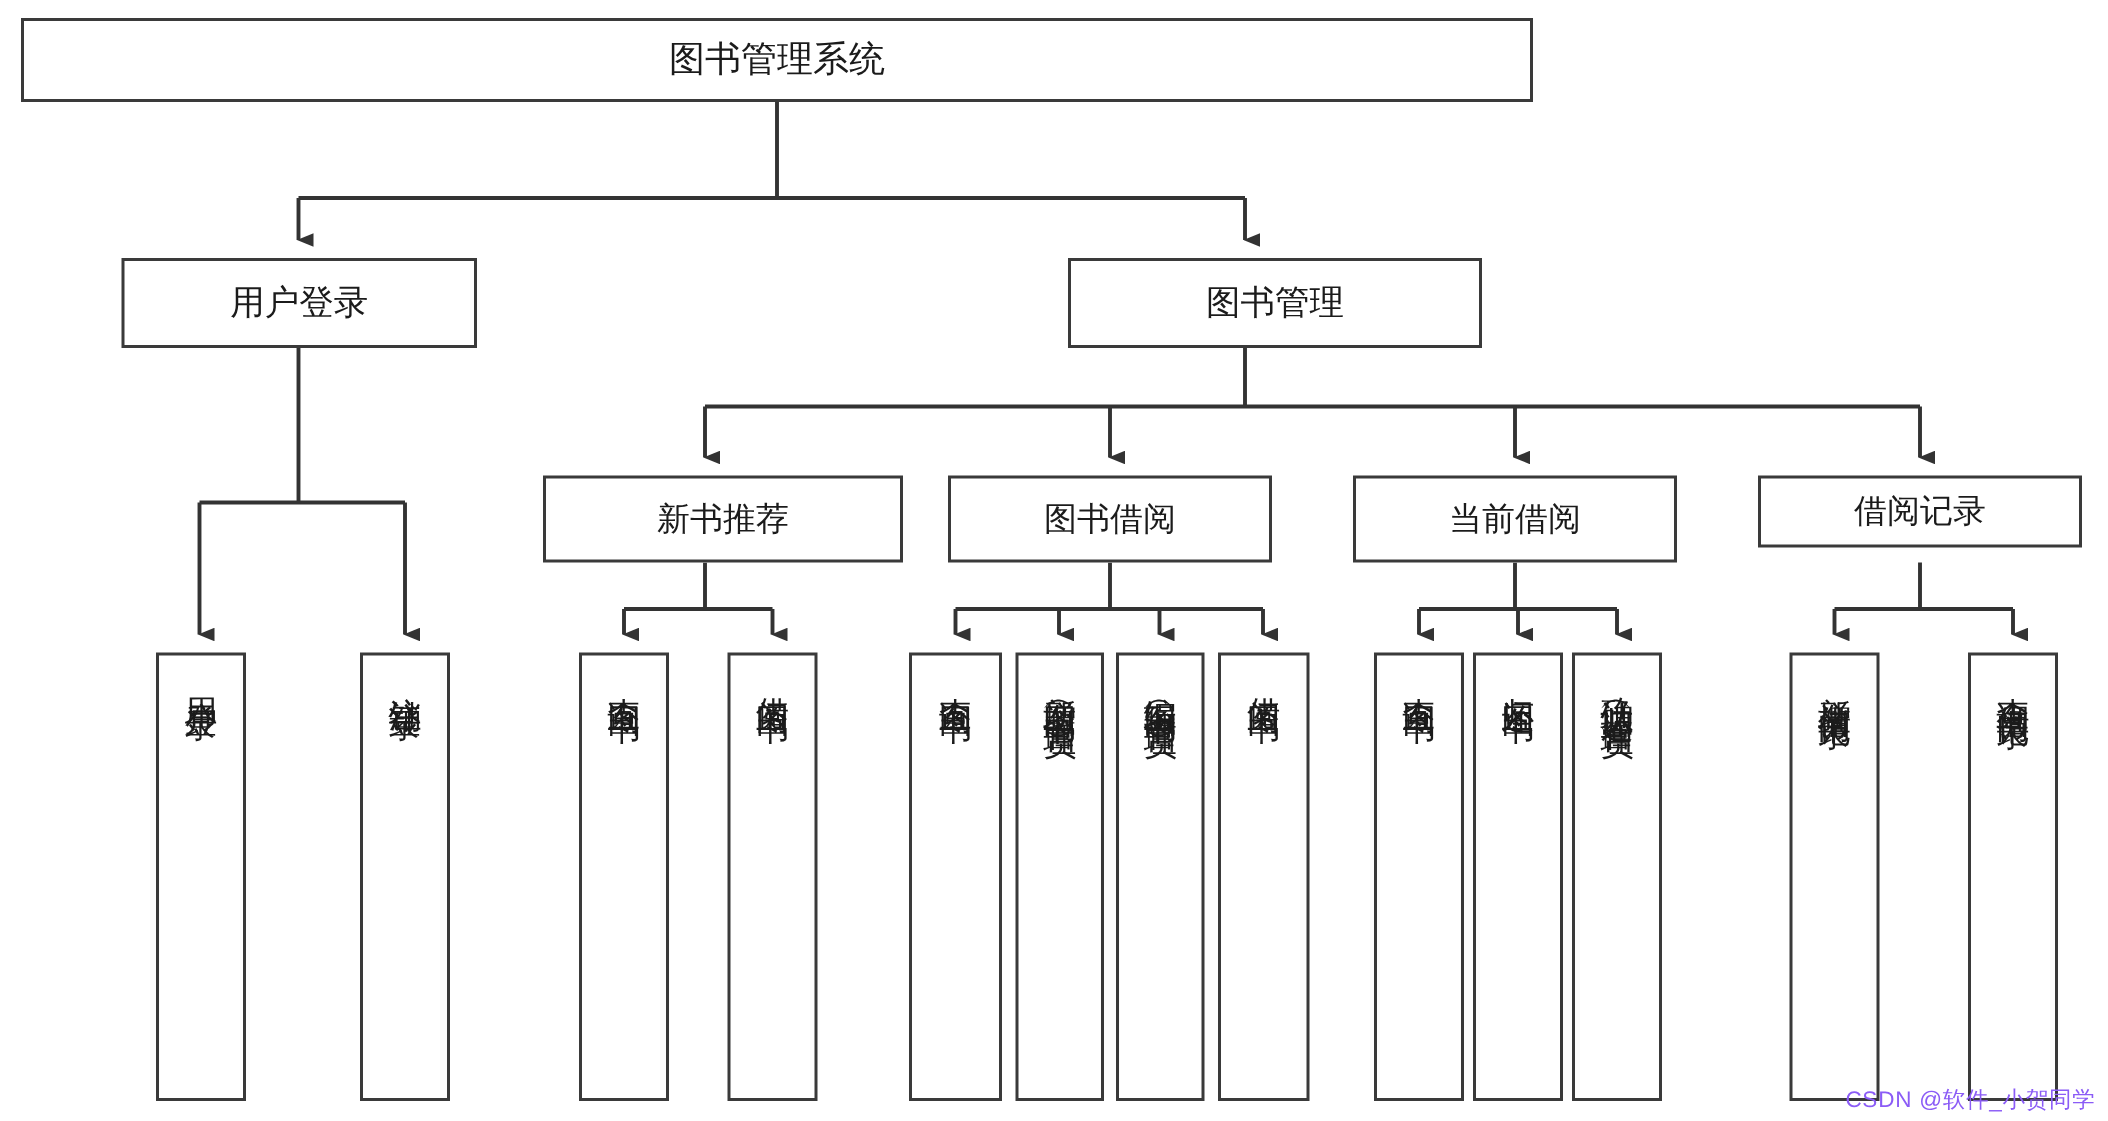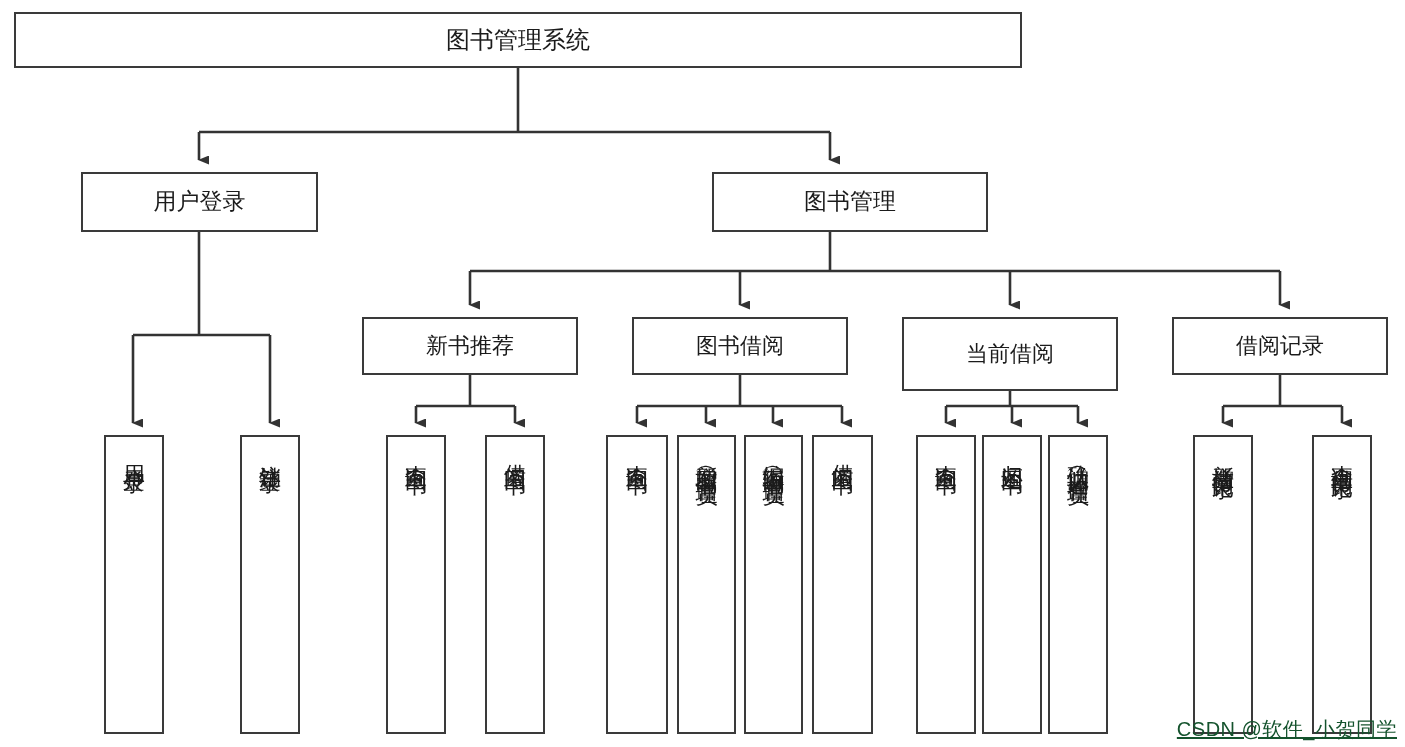--- a/index.html
+++ b/index.html
@@ -54,25 +54,24 @@
     text-orientation: upright;
     font-size: 22px;
     letter-spacing: 3px;
     line-height: 1;
     white-space: nowrap;
   }
   .watermark {
     position: absolute;
     right: 8px;
     bottom: 4px;
-    font-size: 20px;
-    color: #14532d;
+    font-size: 15px;
+    color: #8b5cf6;
     white-space: nowrap;
     letter-spacing: 0.5px;
-    text-decoration: underline;
   }
 </style>
 </head>
 <body>
 
 <div id="diagram-root">
 
   <svg class="wires" viewBox="0 0 1405 747" xmlns="http://www.w3.org/2000/svg">
     <defs>
       <marker id="arrowhead" markerWidth="9" markerHeight="11" refX="4.5" refY="10" orient="auto" markerUnits="userSpaceOnUse">
@@ -128,30 +127,30 @@
     <span class="label">图书管理系统</span>
   </div>
 
   <div class="node level1" style="left:81px; top:172px; width:237px; height:60px;">
     <span class="label">用户登录</span>
   </div>
   <div class="node level1" style="left:712px; top:172px; width:276px; height:60px;">
     <span class="label">图书管理</span>
   </div>
 
-  <div class="node level2" style="left:362px; top:317px; width:216px; height:58px;">
+  <div class="node level2" style="left:362px; top:317px; width:240px; height:58px;">
     <span class="label">新书推荐</span>
   </div>
   <div class="node level2" style="left:632px; top:317px; width:216px; height:58px;">
     <span class="label">图书借阅</span>
   </div>
-  <div class="node level2" style="left:902px; top:317px; width:216px; height:74px;">
+  <div class="node level2" style="left:902px; top:317px; width:216px; height:58px;">
     <span class="label">当前借阅</span>
   </div>
-  <div class="node level2" style="left:1172px; top:317px; width:216px; height:58px;">
+  <div class="node level2" style="left:1172px; top:317px; width:216px; height:48px;">
     <span class="label">借阅记录</span>
   </div>
 
   <div class="node leaf" style="left:104px; top:435px; width:60px; height:299px;">
     <span class="label">用户登录</span>
   </div>
   <div class="node leaf" style="left:240px; top:435px; width:60px; height:299px;">
     <span class="label">注销登录</span>
   </div>
   <div class="node leaf" style="left:386px; top:435px; width:60px; height:299px;">

